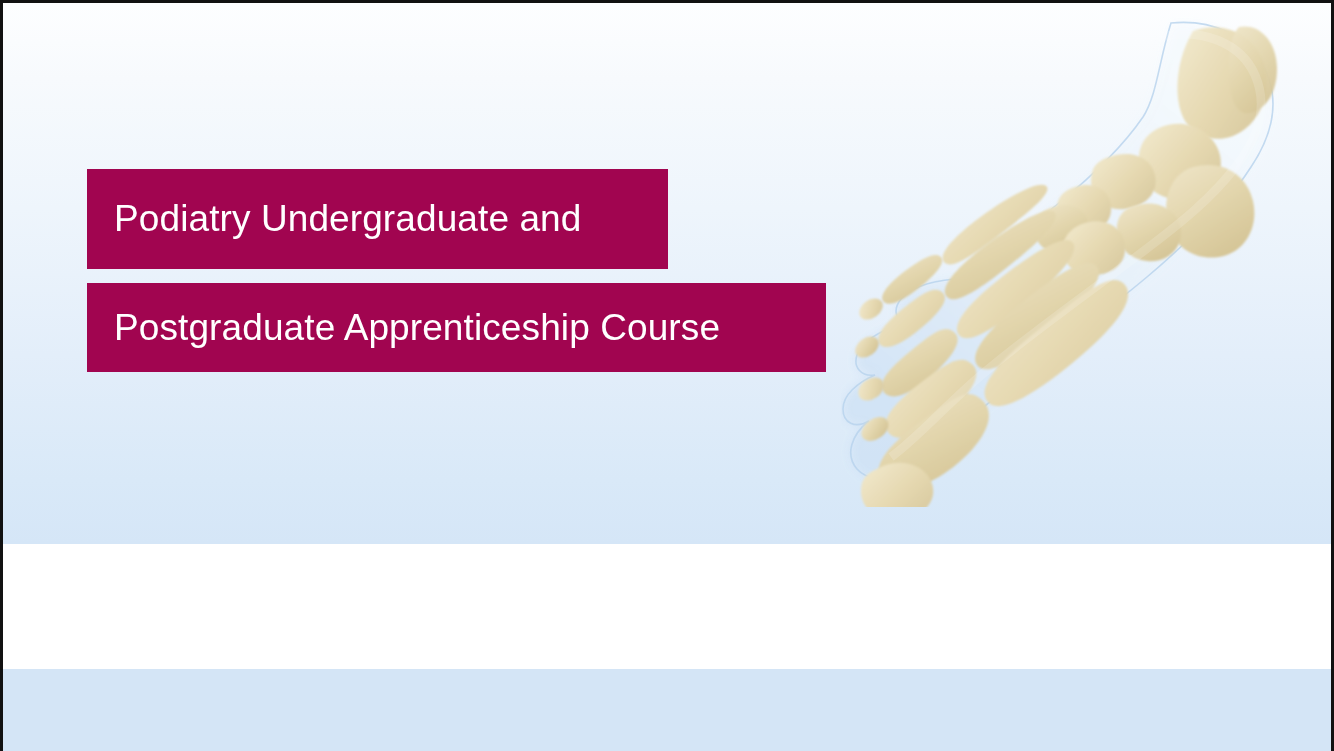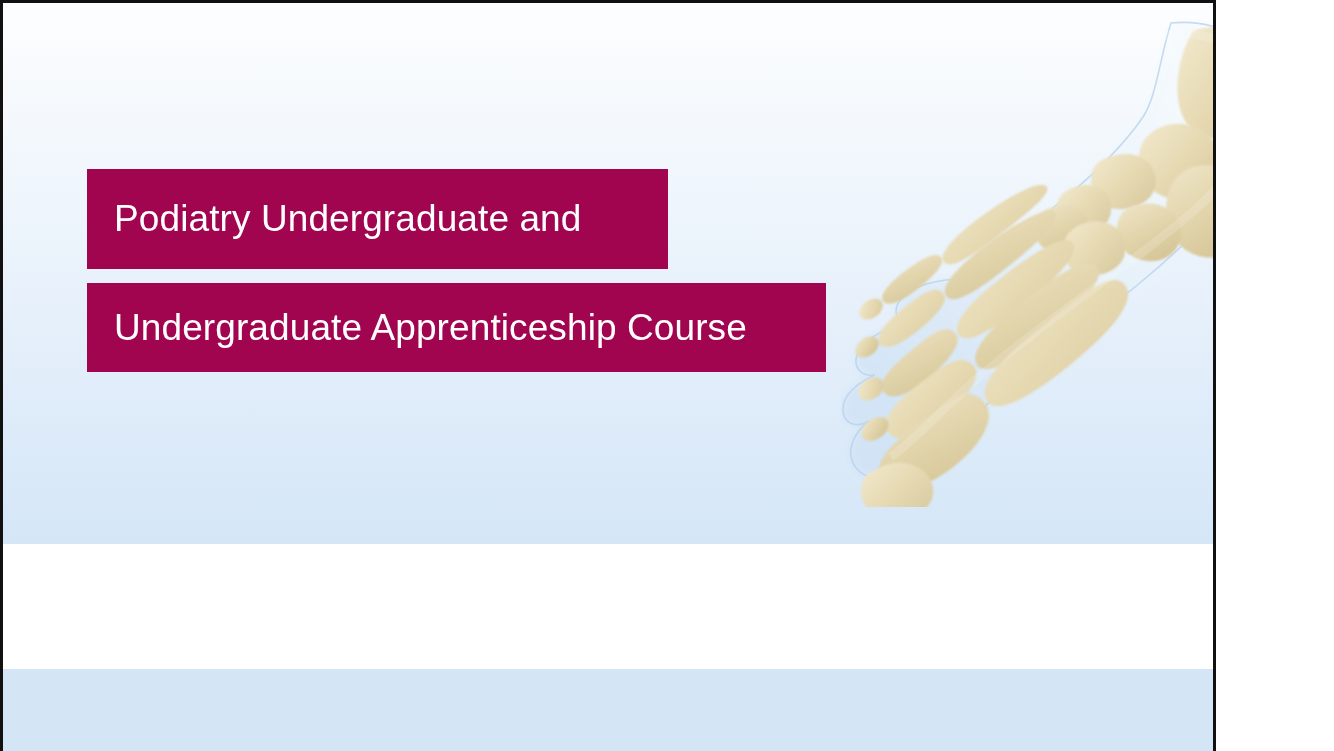--- a/index.html
+++ b/index.html
@@ -7,21 +7,21 @@
     background: #ffffff;
   }
   body {
     width: 1334px; height: 751px;
     font-family: "Liberation Sans", sans-serif;
     overflow: hidden;
   }
 
   #slide {
     position: relative;
-    width: 1216px;
+    width: 1334px;
     height: 751px;
     box-sizing: border-box;
     border-top: 3px solid #111111;
     border-left: 3px solid #111111;
     border-right: 3px solid #111111;
     border-bottom: 0;
     background: #5eead4;
     overflow: hidden;
   }
 
@@ -223,21 +223,21 @@
       <path d="M 320 20 C 360 10 400 26 414 58 C 428 90 416 122 396 148
                C 372 180 340 206 300 236 C 250 274 196 312 150 350
                C 110 382 78 420 50 440" fill="none" stroke="#ffffff" stroke-width="9" opacity="0.16"></path>
     </svg>
   </div>
 
   <div class="title-bar" id="title-bar-1">
     <span class="title-text">Podiatry Undergraduate and</span>
   </div>
   <div class="title-bar" id="title-bar-2">
-    <span class="title-text">Undergraduate Apprenticeship Course</span>
+    <span class="title-text">Postgraduate Apprenticeship Course</span>
   </div>
 
   <div class="logo-strip">
 
     
     
 
     
     
 

